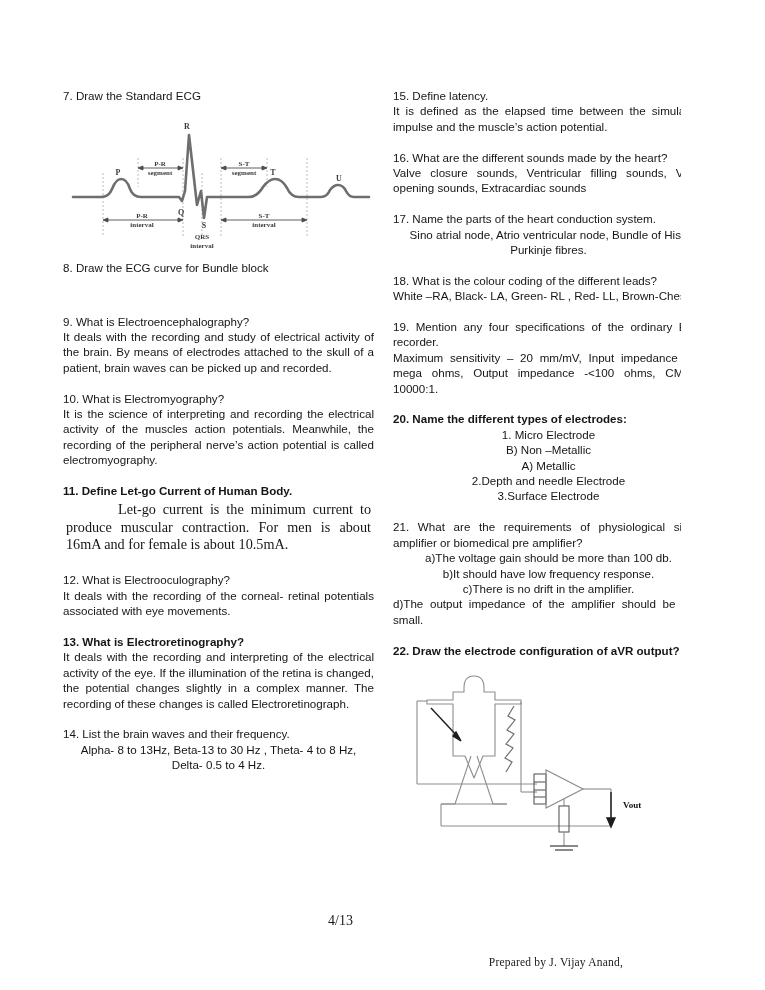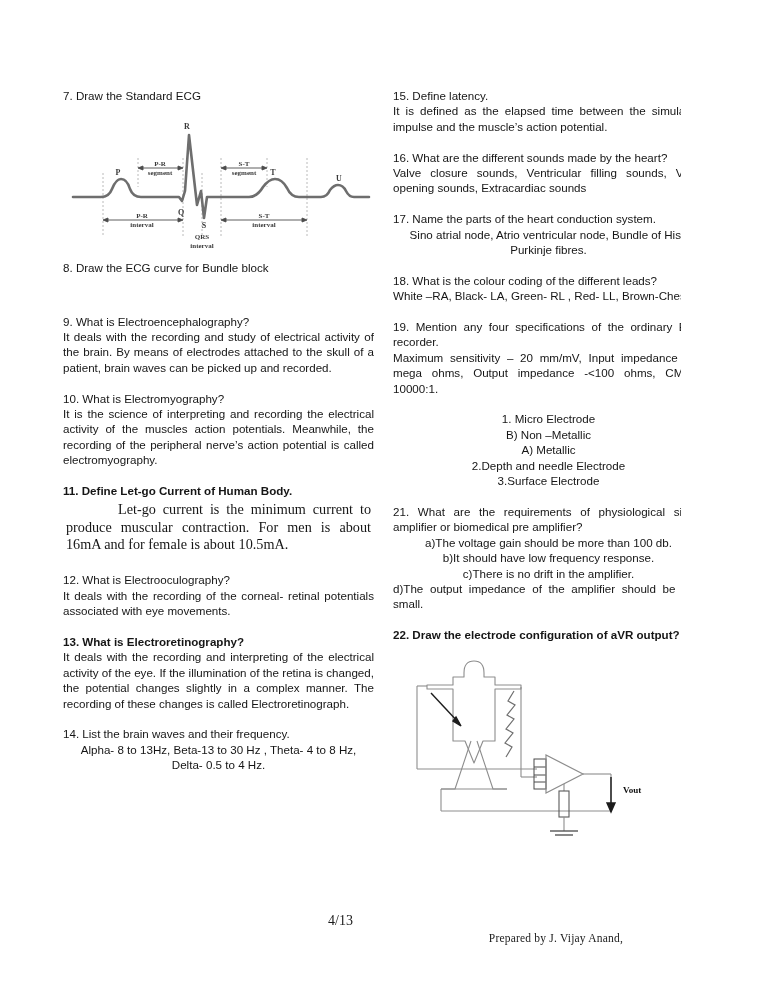--- a/index.html
+++ b/index.html
@@ -69,21 +69,21 @@
     right: 0;
     top: 913px;
     text-align: center;
     font-family: Liberation Serif, serif;
     font-size: 14px;
     color: #1a1a1a;
   }
   .footer-credit {
     position: absolute;
     right: 58px;
-    top: 932px;
+    top: 956px;
     font-family: "Liberation Serif", serif;
     font-size: 11.5px;
     color: #1a1a1a;
     letter-spacing: 0.2px;
   }
   .fig-label {
     font-family: "Liberation Serif", serif;
     font-weight: bold;
     font-size: 8px;
   }
@@ -227,20 +227,21 @@
     <p class="q">18. What is the colour coding of the different leads?</p>
     <p class="ans">White –RA, Black- LA, Green- RL , Red- LL, Brown-Chest</p>
 
     <div class="gap"></div>
 
     <p class="q">19. Mention any four specifications of the ordinary ECG recorder.</p>
     <p class="ans">Maximum sensitivity – 20 mm/mV, Input impedance – 5 mega ohms, Output impedance -&lt;100 ohms, CMRR- 10000:1.</p>
 
     <div class="gap"></div>
 
+    <p class="q bold">20. Name the different types of electrodes:</p>
     <p class="ans left-align">1. Micro Electrode</p>
     <p class="ans left-align">B) Non –Metallic</p>
     <p class="ans left-align">A) Metallic</p>
     <p class="ans left-align">2.Depth and needle Electrode</p>
     <p class="ans left-align">3.Surface Electrode</p>
 
     <div class="gap"></div>
 
     <p class="q left-align">21. What are the requirements of physiological signal amplifier or biomedical pre amplifier?</p>
     <p class="ans left-align">a)The voltage gain should be more than 100 db.</p>

